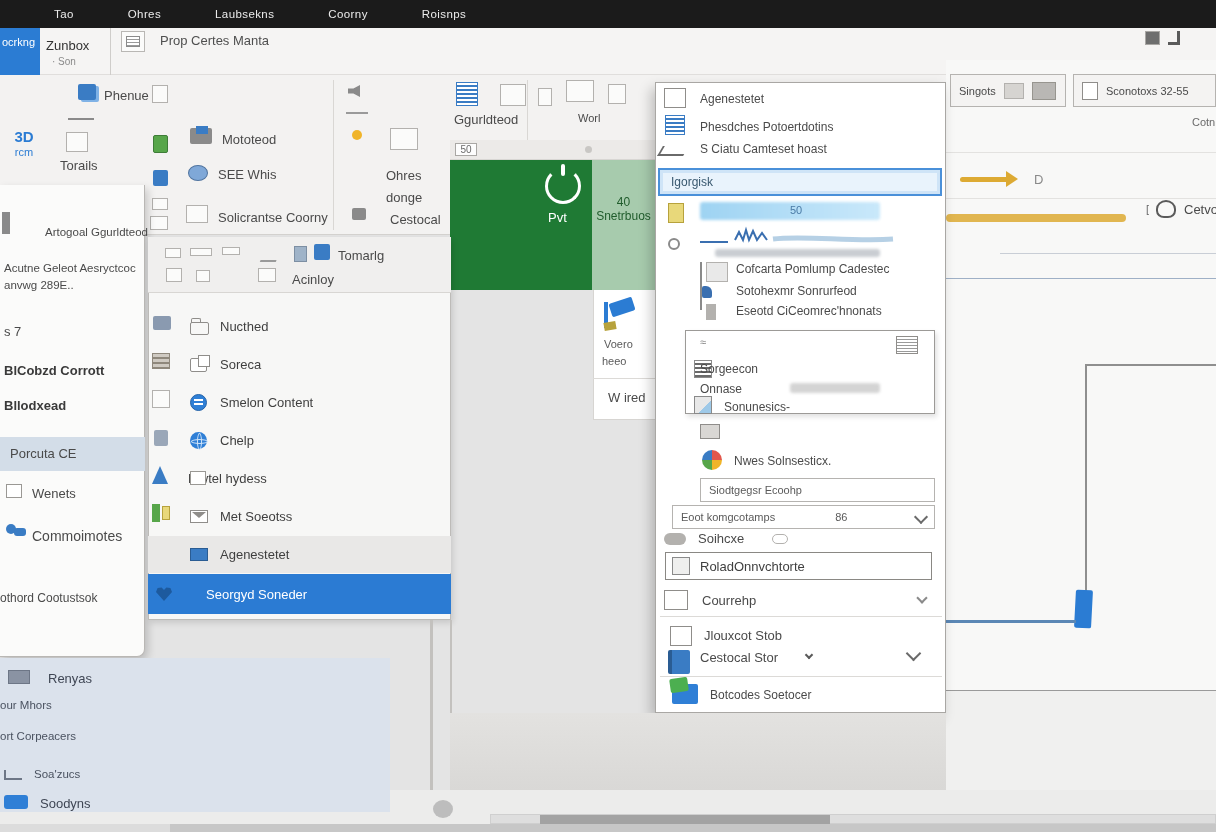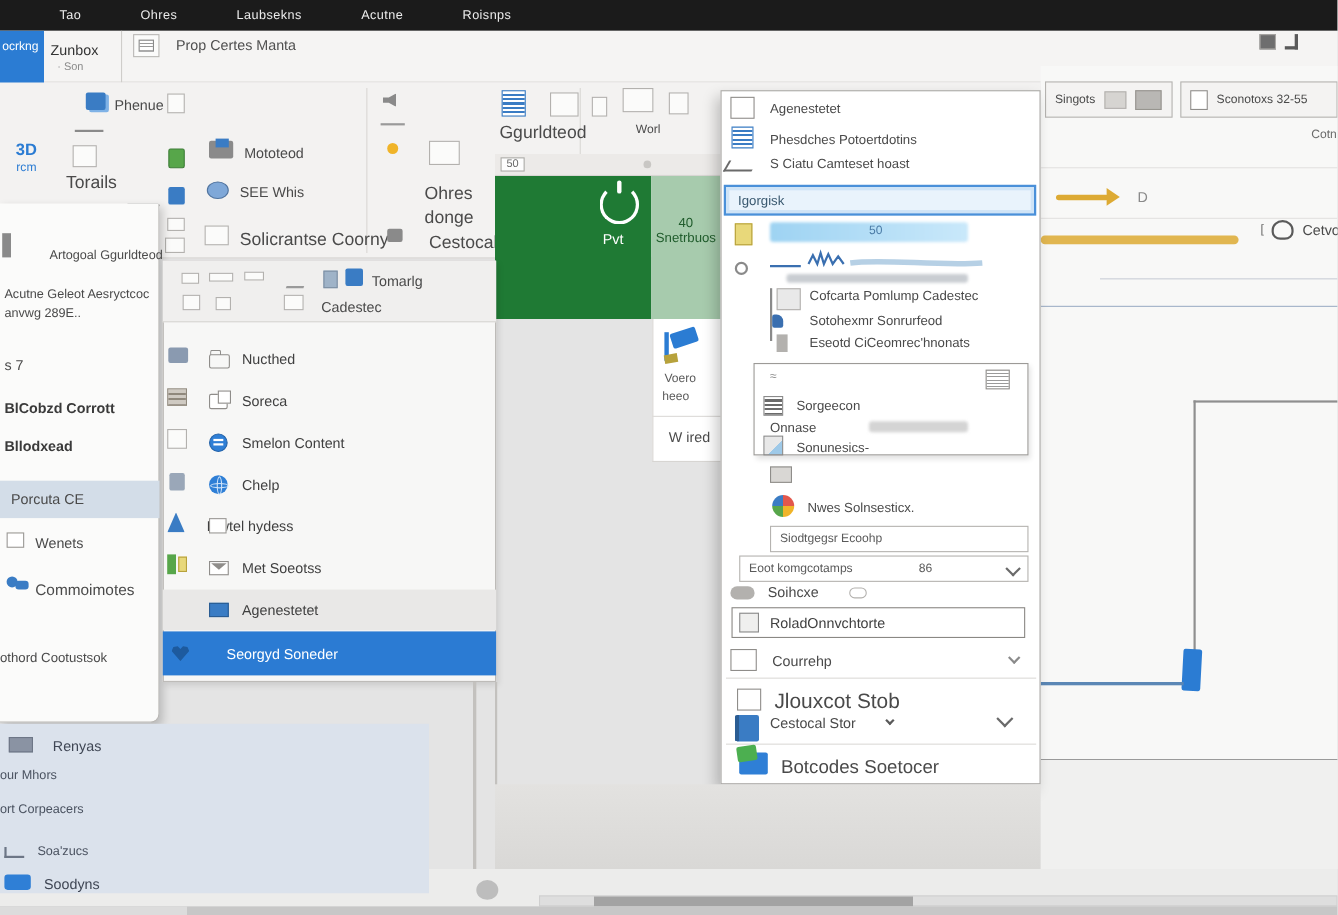--- a/index.html
+++ b/index.html
@@ -1,20 +1,20 @@
 <!DOCTYPE html>
 <html><head>
 <meta charset="utf-8">
 <style>
   html,body{margin:0;padding:0}
   body{width:1216px;height:832px;position:relative;overflow:hidden;
        font-family:"Liberation Sans","DejaVu Sans",sans-serif;
        background:#e4e4e4;color:#3c3c3c;-webkit-font-smoothing:antialiased}
   .abs{position:absolute;box-sizing:border-box}
-  .lbl{font-size:16px;color:#4a4a4a;white-space:nowrap}
+  .lbl{font-size:13px;color:#4a4a4a;white-space:nowrap}
   .sm{font-size:11px}
   .xs{font-size:10px}
 
   
   .menubar{left:0;top:0;width:1216px;height:28px;background:#1b1b1b;display:flex;align-items:center;gap:54px;padding-left:54px}
   .menubar .mi{color:#ececec;font-size:11.5px;letter-spacing:.4px}
 
   
   .titlebar{left:0;top:28px;width:1216px;height:47px;background:#f5f4f3;border-bottom:1px solid #e0dedc}
   .bluetab{left:0;top:28px;width:40px;height:90px;background:#2b7cd3;color:#fff;font-size:11px;padding:8px 2px 0 2px;overflow:hidden}
@@ -114,21 +114,21 @@
   .bottomstrip{left:0;top:824px;width:1216px;height:8px;background:#c7c7c7}
   .cornerdot{left:433px;top:800px;width:20px;height:18px;border-radius:50%;background:#bdbdbd}
 </style>
 </head>
 <body>
 
 <div class="abs menubar">
   <span class="mi">Tao</span>
   <span class="mi">Ohres</span>
   <span class="mi">Laubsekns</span>
-  <span class="mi">Acutne</span>
+  <span class="mi">Coorny</span>
   <span class="mi">Roisnps</span>
 </div>
 
 <div class="abs titlebar"></div>
 <div class="abs bluetab">ocrkng</div>
 <div class="abs tab2">Zunbox</div>
 <div class="abs tabsub">· Son</div>
 <div class="abs tsep"></div>
 <div class="abs titleicon">
     <div class="g"></div>
@@ -241,21 +241,21 @@
 <div class="abs ric" style="left:165px;top:248px;width:16px;height:10px"></div>
 <div class="abs ric" style="left:190px;top:248px;width:22px;height:8px"></div>
 <div class="abs ric" style="left:222px;top:247px;width:18px;height:8px"></div>
 <div class="abs" style="left:262px;top:250px;width:16px;height:12px;border-bottom:2px solid #9a9a9a;transform:skewX(-20deg)"></div>
 <div class="abs" style="left:294px;top:246px;width:13px;height:16px;background:#9fb3c8;border:1px solid #7d8fa3"></div>
 <div class="abs" style="left:314px;top:244px;width:16px;height:16px;background:#3a7cc4;border-radius:2px"></div>
 <div class="abs lbl" style="left:338px;top:248px;font-size:13px">Tomarlg</div>
 <div class="abs ric" style="left:166px;top:268px;width:16px;height:14px"></div>
 <div class="abs ric" style="left:196px;top:270px;width:14px;height:12px"></div>
 <div class="abs ric" style="left:258px;top:268px;width:18px;height:14px"></div>
-<div class="abs lbl" style="left:292px;top:272px;font-size:13px">Cadestec</div>
+<div class="abs lbl" style="left:292px;top:272px;font-size:13px">Acinloy</div>
 
 <div class="lrow" style="top:308px">
   <span class="ic ic-folder" style="left:42px;top:14px"></span>
   <span class="txt" style="margin-left:72px">Nucthed</span>
 </div>
 <div class="abs" style="left:153px;top:316px;width:18px;height:14px;background:#8a9ab0;border-radius:2px"></div>
 
 <div class="lrow" style="top:346px">
   <span class="ic ic-docs" style="left:42px;top:12px"></span>
   <span class="txt" style="margin-left:72px">Soreca</span>
@@ -356,21 +356,21 @@
 <div class="ditem" style="left:736px;top:262px">Cofcarta Pomlump Cadestec</div>
 <div class="abs" style="left:702px;top:286px;width:10px;height:12px;background:#3a6fb0;border-radius:2px 6px 2px 2px"></div>
 <div class="ditem" style="left:736px;top:284px">Sotohexmr Sonrurfeod</div>
 <div class="abs" style="left:706px;top:304px;width:10px;height:16px;background:#b3b1ae"></div>
 <div class="ditem" style="left:736px;top:304px">Eseotd CiCeomrec'hnonats</div>
 
 <div class="abs subbox"></div>
 <div class="abs sm" style="left:700px;top:336px;color:#8a8a8a">≈</div>
 <div class="abs ic-sq" style="left:896px;top:336px;width:22px;height:18px;background:repeating-linear-gradient(#fff 0 2px,#9a9a9a 2px 3px)"></div>
 <div class="abs ic-stripes" style="position:absolute;left:694px;top:360px;width:18px;height:18px;border-color:#8a8a8a;background:repeating-linear-gradient(#fff 0 2px,#6a6a6a 2px 4px)"></div>
-<div class="ditem" style="left:724px;top:362px">Sorgeecon</div>
+<div class="ditem" style="left:700px;top:362px">Sorgeecon</div>
 <div class="ditem" style="left:700px;top:382px">Onnase</div>
 <div class="abs pill" style="left:790px;top:383px;width:90px;height:10px;background:#d4d4d4"></div>
 <div class="abs" style="left:694px;top:396px;width:18px;height:18px;border:1px solid #8a8a8a;background:linear-gradient(135deg,#e8e8e8 60%,#9ec9e8 60%)"></div>
 <div class="ditem" style="left:724px;top:400px">Sonunesics-</div>
 
 <div class="abs ic-sq" style="left:700px;top:424px;width:20px;height:15px;background:#d9d7d4"></div>
 
 <div class="abs ic-pin" style="position:absolute;left:702px;top:450px;width:20px;height:20px"></div>
 <div class="ditem" style="left:734px;top:454px">Nwes Solnsesticx.</div>
 
@@ -392,29 +392,29 @@
   <span style="width:16px;height:16px;border:1px solid #8a8a8a;background:#efefee;display:inline-block"></span>
   <span style="font-size:13px;color:#3f3f3f">RoladOnnvchtorte</span>
 </div>
 
 <div class="abs" style="left:664px;top:590px;width:24px;height:20px;border:1.5px solid #8f8d8a;background:#fff"></div>
 <div class="ditem" style="left:702px;top:593px;font-size:13px">Courrehp</div>
 <div class="abs chev down" style="left:918px;top:594px;border-color:#8a8a8a"></div>
 <div class="abs" style="left:660px;top:616px;width:282px;height:1px;background:#dcdad7"></div>
 
 <div class="abs ic-sq" style="left:670px;top:626px;width:22px;height:20px"></div>
-<div class="ditem" style="left:704px;top:628px;font-size:19px">Jlouxcot Stob</div>
+<div class="ditem" style="left:704px;top:628px;font-size:13px">Jlouxcot Stob</div>
 <div class="abs" style="left:668px;top:650px;width:22px;height:24px;background:#3a7cc4;border-radius:2px;border-left:4px solid #2a5c93"></div>
 <div class="ditem" style="left:700px;top:650px;font-size:13px">Cestocal Stor</div>
 <div class="abs chev down" style="left:806px;top:652px;width:6px;height:6px;border-color:#5a5a5a"></div>
 <div class="abs chev down" style="left:908px;top:648px;width:11px;height:11px;border-color:#6a6a6a"></div>
 <div class="abs" style="left:660px;top:676px;width:282px;height:1px;background:#dcdad7"></div>
 
 <div class="abs ic-env" style="position:absolute;left:672px;top:684px"></div>
-<div class="ditem" style="left:710px;top:688px;font-size:17px">Botcodes Soetocer</div>
+<div class="ditem" style="left:710px;top:688px;font-size:12px">Botcodes Soetocer</div>
 
 <div class="abs" style="left:450px;top:713px;width:496px;height:77px;background:linear-gradient(180deg,#e3e2e0,#d9d8d6)"></div>
 <div class="abs" style="left:430px;top:620px;width:3px;height:170px;background:#c3c1be"></div>
 <div class="abs" style="left:450px;top:620px;width:2px;height:93px;background:#c3c1be"></div>
 <div class="abs" style="left:0px;top:790px;width:1216px;height:34px;background:#ececeb"></div>
 <div class="abs" style="left:0px;top:790px;width:390px;height:22px;background:#dbe2ec"></div>
 <div class="abs" style="left:4px;top:795px;width:24px;height:14px;background:#2f7fd6;border-radius:3px"></div>
 <div class="abs siderow" style="left:40px;top:796px;font-size:13px;color:#3f4654">Soodyns</div>
 <div class="abs cornerdot"></div>
 <div class="abs hscroll-track"></div>

